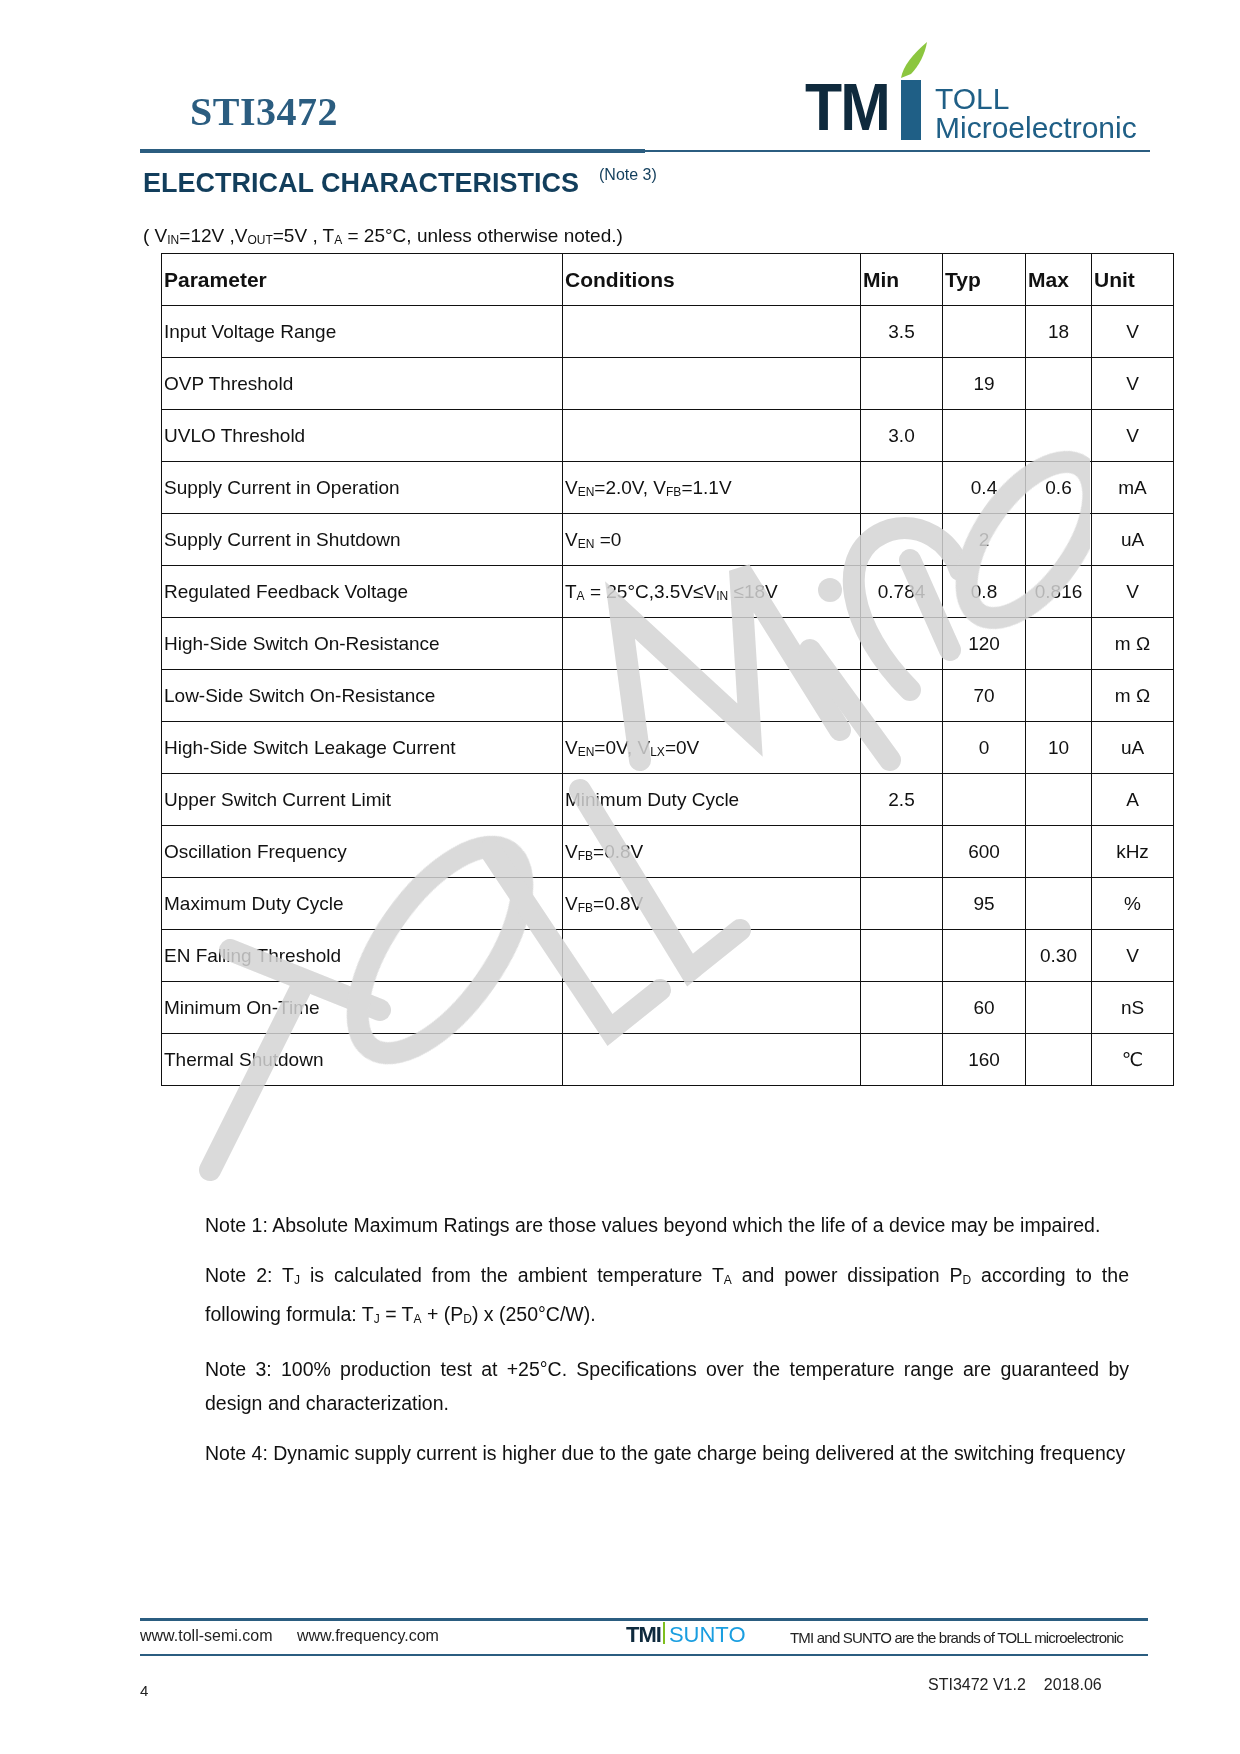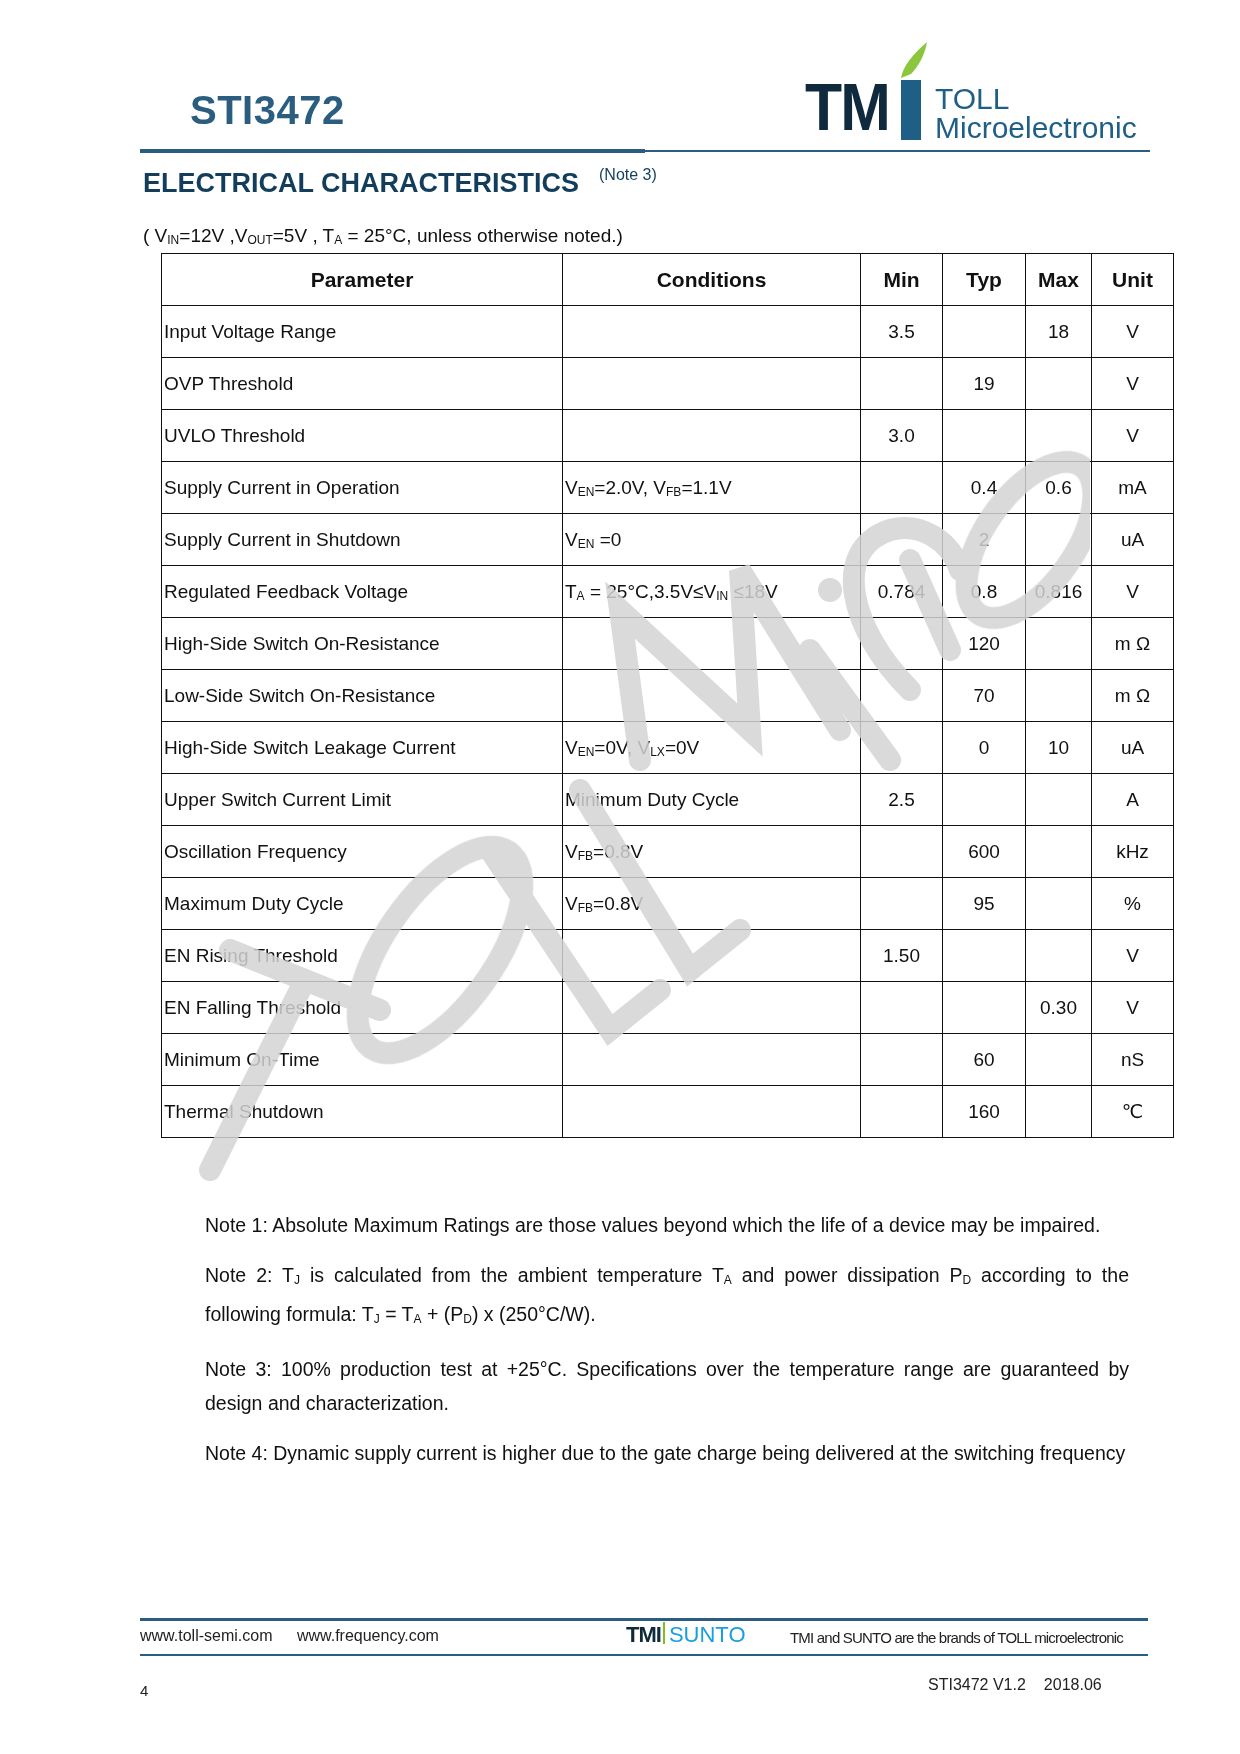--- a/index.html
+++ b/index.html
@@ -1,42 +1,42 @@
 <!DOCTYPE html>
 <html><head>
 <meta charset="utf-8">
 <style>
   html, body { margin:0; padding:0; background:#ffffff; }
   body { width:1240px; height:1754px; position:relative; overflow:hidden;
          font-family:"Liberation Sans", "DejaVu Sans", sans-serif; color:#111; }
   .abs { position:absolute; }
 
   
-  .doc-title { left:190px; top:88px; font-size:40px; font-weight:bold; color:#2b5d80; letter-spacing:0.5px; }
+  .doc-title { left:190px; top:88px; font-size:40px; font-weight:bold; color:#2b5d80; letter-spacing:0.5px;font-family:Liberation Serif, serif; }
   .header-rule-left { left:140px; top:149px; width:505px; height:4px; background:#2b5d80; }
   .header-rule-right { left:645px; top:150px; width:505px; height:2px; background:#2b5d80; }
 
   .logo { left:805px; top:40px; width:345px; height:105px; }
   .logo-tm { position:absolute; left:0; top:34px; font-size:66px; font-weight:bold; color:#0f2a3d;
              letter-spacing:-2px; line-height:66px; transform:scaleX(0.92); transform-origin:left; }
   .logo-i { position:absolute; left:96px; top:40px; width:20px; height:60px; background:#1f5f86; }
   .logo-leaf { position:absolute; left:86px; top:0px; width:40px; height:40px; }
   .logo-text { position:absolute; left:130px; top:44px; font-size:30px; line-height:29px; color:#1f5f86; }
 
   .section-title { left:143px; top:168px; font-size:27px; font-weight:bold; color:#123e5c; }
   .section-title sup { font-size:16px; font-weight:normal; vertical-align:top; position:relative; top:-2px; margin-left:20px; }
 
   .conditions-line { left:143px; top:225px; font-size:19px; color:#111; }
   sub.s { font-size:12px; vertical-align:-2px; }
 
   
   table.ec { position:absolute; left:161px; top:253px; width:1012px; border-collapse:collapse; table-layout:fixed;
              font-size:19px; }
   table.ec td, table.ec th { border:1.5px solid #111; height:51px; padding:0 2px; }
-  table.ec th { font-weight:bold; font-size:21px; text-align:center; }
+  table.ec th { font-weight:bold; font-size:21px; text-align:left; }
   table.ec td.param, table.ec td.cond { text-align:left; }
   table.ec td.num { text-align:center; }
   col.c-param { width:401px; } col.c-cond { width:298px; } col.c-min { width:82px; }
   col.c-typ { width:83px; } col.c-max { width:66px; } col.c-unit { width:82px; }
 
   
   .watermark { left:190px; top:430px; width:900px; height:780px; pointer-events:none; z-index:5; }
 
   
   .notes { left:189px; top:1192px; width:956px; font-size:19.5px; line-height:34px; color:#111; z-index:1; }
@@ -194,28 +194,20 @@
       </tr>
       <tr>
         <td class="param">Maximum Duty Cycle</td>
         <td class="cond"><span>V</span><sub class="s">FB</sub><span>=0.8V</span></td>
         <td class="num"></td>
         <td class="num">95</td>
         <td class="num"></td>
         <td class="num">%</td>
       </tr>
       <tr>
-        <td class="param">EN Rising Threshold</td>
-        <td class="cond"></td>
-        <td class="num">1.50</td>
-        <td class="num"></td>
-        <td class="num"></td>
-        <td class="num">V</td>
-      </tr>
-      <tr>
         <td class="param">EN Falling Threshold</td>
         <td class="cond"></td>
         <td class="num"></td>
         <td class="num"></td>
         <td class="num">0.30</td>
         <td class="num">V</td>
       </tr>
       <tr>
         <td class="param">Minimum On-Time</td>
         <td class="cond"></td>

